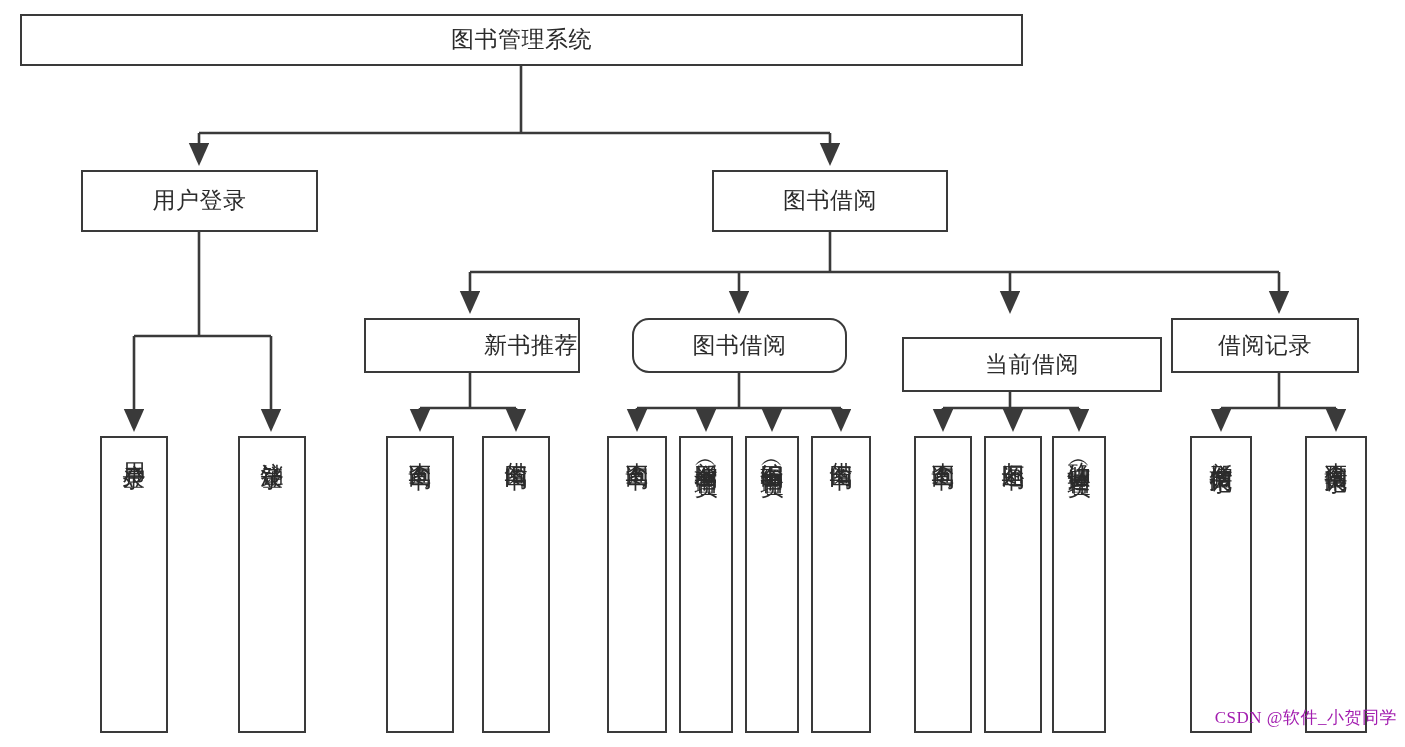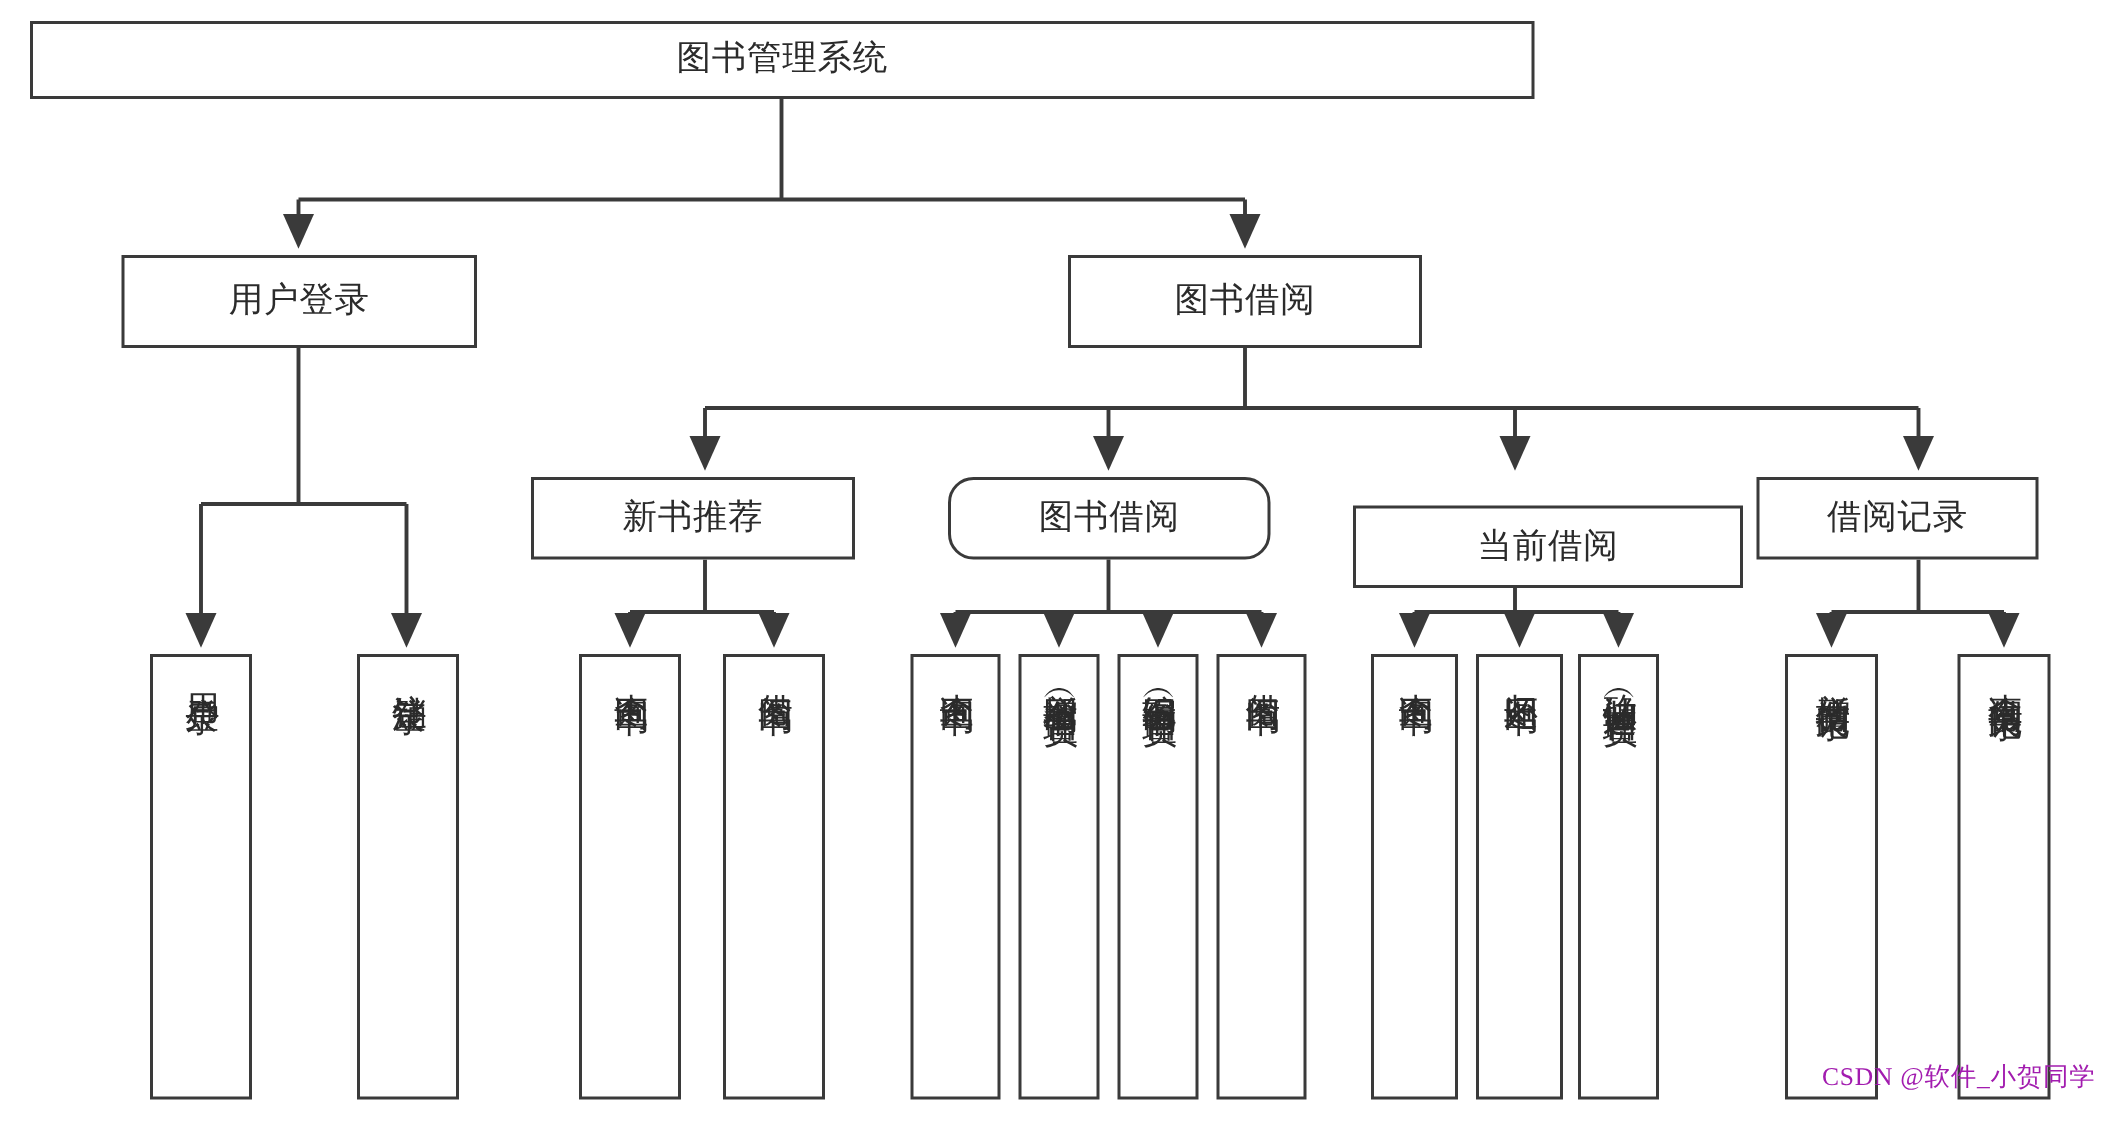--- a/index.html
+++ b/index.html
@@ -142,21 +142,21 @@
     <span class="node-label">图书管理系统</span>
   </div>
 
   <div class="node" style="left:81px; top:170px; width:237px; height:62px;">
     <span class="node-label">用户登录</span>
   </div>
   <div class="node" style="left:712px; top:170px; width:236px; height:62px;">
     <span class="node-label">图书借阅</span>
   </div>
 
-  <div class="node" style="left:354px; top:318px; width:216px; height:55px;">
+  <div class="node" style="left:364px; top:318px; width:216px; height:55px;justify-content:flex-end;">
     <span class="node-label">新书推荐</span>
   </div>
   <div class="node" style="left:632px; top:318px; width:215px; height:55px;border-radius:17px;">
     <span class="node-label">图书借阅</span>
   </div>
   <div class="node" style="left:902px; top:318px; width:260px; height:55px;margin-top:19px;">
     <span class="node-label">当前借阅</span>
   </div>
   <div class="node" style="left:1171px; top:318px; width:188px; height:55px;">
     <span class="node-label">借阅记录</span>

